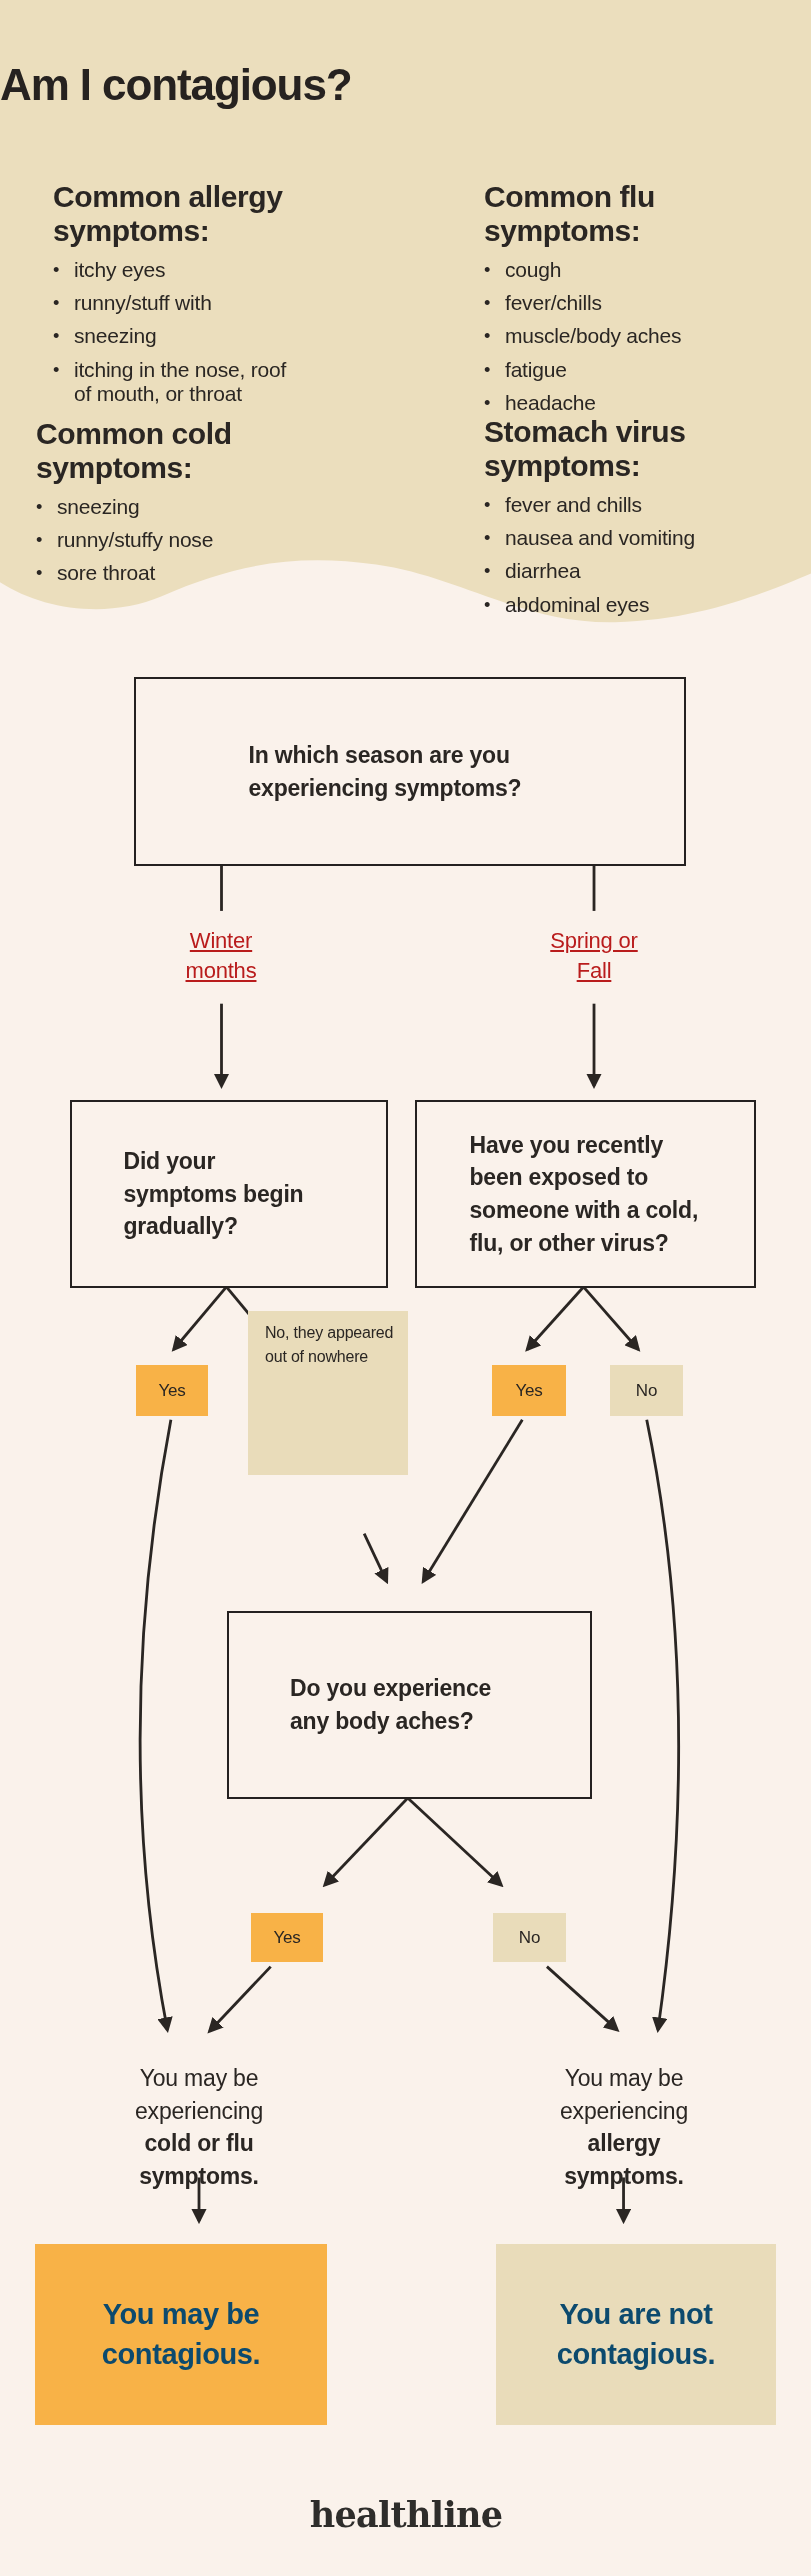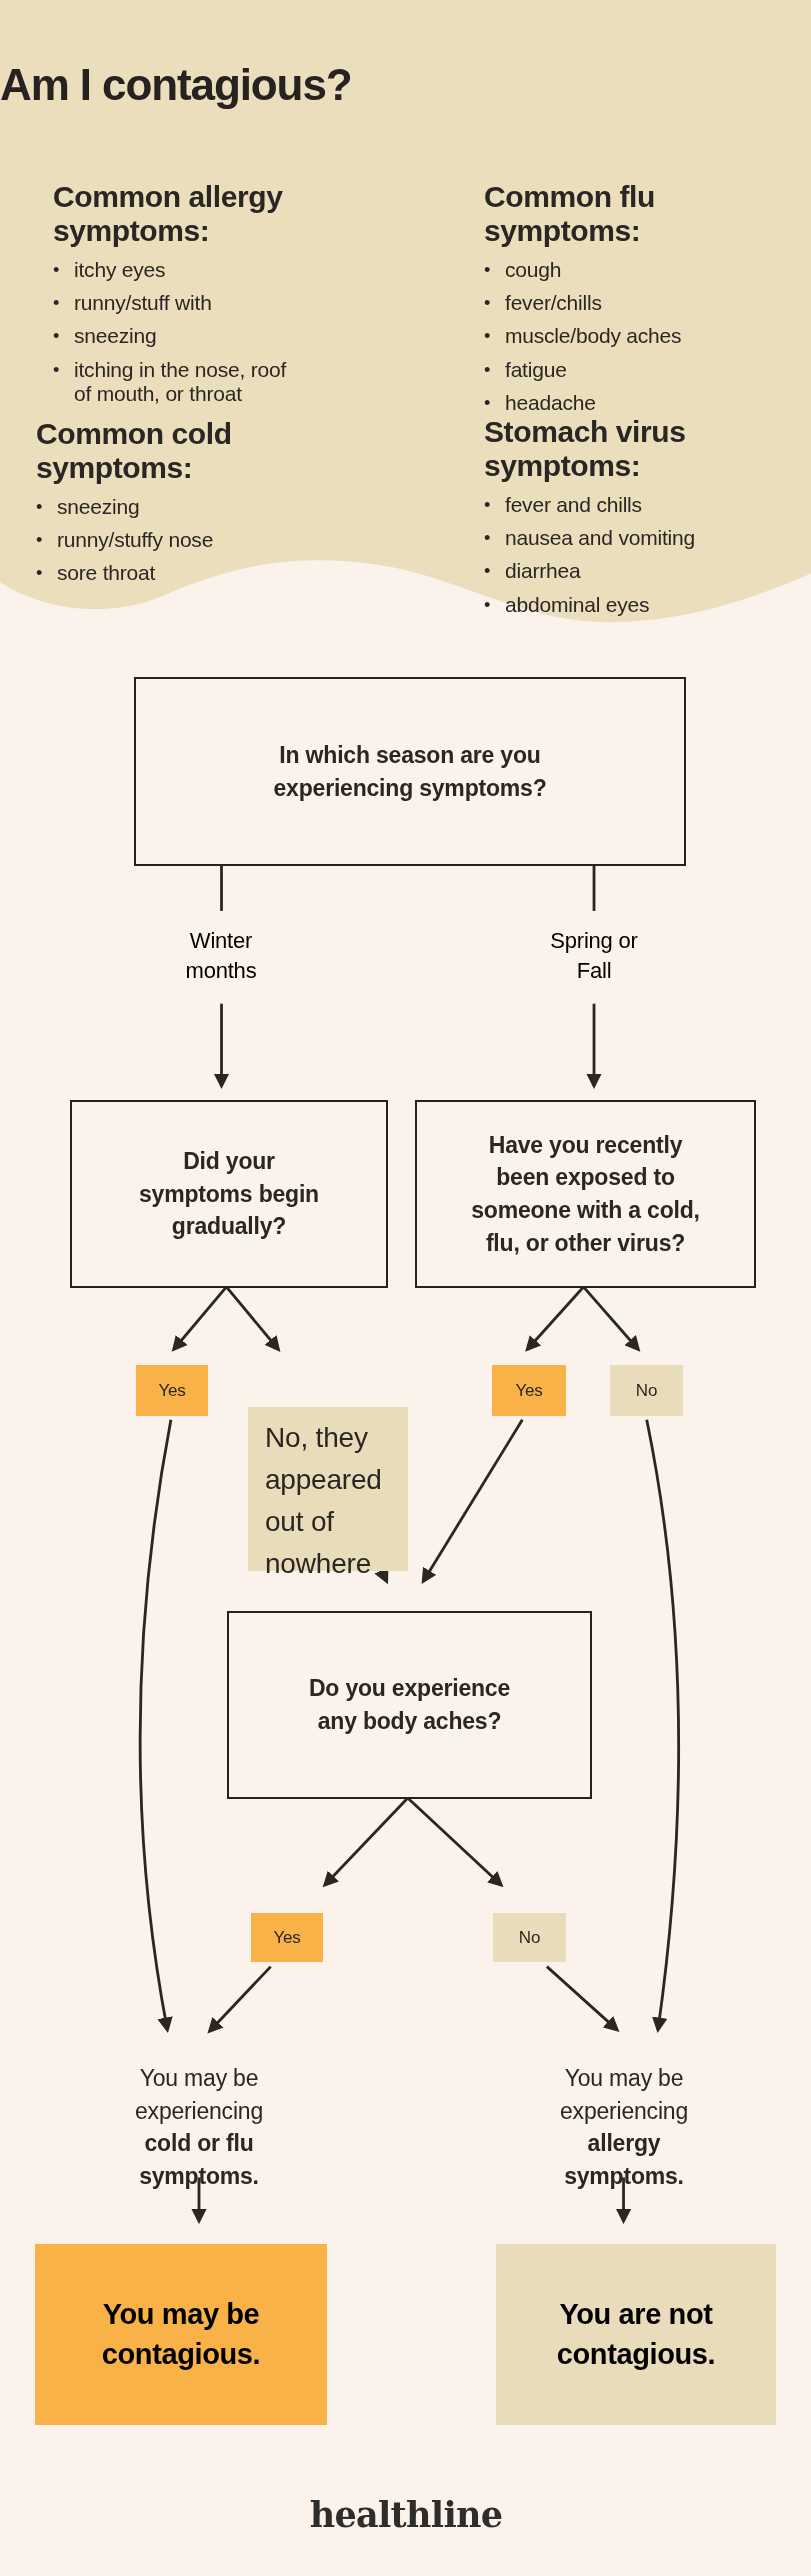--- a/index.html
+++ b/index.html
@@ -27,43 +27,43 @@
   }
   .symptom-list .dot{
     width:21px;flex:0 0 21px;font-size:18.3px;line-height:24px;color:#2A2623;
   }
   .symptom-list .it{max-width:239px;}
   
   #connectors{position:absolute;left:0;top:0;pointer-events:none;}
   
   .qbox{
     position:absolute;border:2.8px solid #242120;background:#FAF2EB;
-    display:flex;align-items:center;justify-content:center;text-align:center;
+    display:flex;align-items:center;justify-content:center;text-align:left;
     font-weight:bold;font-size:23px;line-height:1.42;color:#2A2623;
   }
   .qbox .inner{display:block;}
   .branch-label{
-    position:absolute;text-align:center;font-size:22px;line-height:1.35;color:#000000;
+    position:absolute;text-align:center;font-size:22px;line-height:1.35;color:#b91c1c;text-decoration:underline;
   }
   .chip{
     position:absolute;display:flex;align-items:center;justify-content:center;
     font-size:17px;color:#2A2623;text-align:right;
   }
   .chip.orange{background:#F8B247;}
   .chip.beige{background:#E9DCBA;}
   .chip.multi{align-items:flex-start;justify-content:flex-start;
     padding:9.8px 0 0 17px;box-sizing:border-box;text-align:left;line-height:1.5;}
   .result-text{
     position:absolute;text-align:center;font-size:23px;line-height:1.42;color:#2A2623;
   }
   .result-text strong{font-weight:bold;}
   .final-box{
     position:absolute;display:flex;align-items:center;justify-content:center;
     text-align:center;font-size:29px;font-weight:bold;line-height:1.35;
-    color:#000000;letter-spacing:-0.4px;
+    color:#0c4a6e;letter-spacing:-0.4px;
   }
   .final-box.orange{background:#F8B247;}
   .final-box.beige{background:#E9DCBA;}
   .final-box .inner{display:block;max-width:190px;}
   
   #brand-logo{
     position:absolute;left:0;top:2494px;width:812px;text-align:center;
     font-family:"DejaVu Serif",serif;font-weight:bold;font-size:35px;
     letter-spacing:-0.7px;color:#2E2D2B;
   }
@@ -209,21 +209,21 @@
   <div class="qbox" style="left:415px;top:1100px;width:337px;height:184px;">
     <span class="inner" style="max-width:232px;">Have you recently been exposed to someone with a cold, flu, or other virus?</span>
   </div>
 
   <div class="qbox" style="left:70px;top:1100px;width:314px;height:184px;">
     <span class="inner" style="max-width:211px;">Did your symptoms begin gradually?</span>
   </div>
 
   <div class="chip orange" style="left:136px;top:1365px;width:72px;height:51px;">Yes</div>
 
-  <div class="chip beige multi" style="left:248px;top:1407px;width:160px;height:164px;font-size:28px;">No, they appeared out of nowhere</div>
+  <div class="chip beige multi" style="left:248px;top:1311px;width:160px;height:164px;font-size:16px;">No, they appeared out of nowhere</div>
 
   <div class="chip orange" style="left:492px;top:1365px;width:74px;height:51px;">Yes</div>
 
   <div class="chip beige" style="left:610px;top:1365px;width:73px;height:51px;">No</div>
 
   <div class="qbox" style="left:227px;top:1611px;width:361px;height:184px;">
     <span class="inner" style="max-width:239px;">Do you experience any body aches?</span>
   </div>
 
   <div class="chip orange" style="left:251px;top:1913px;width:72px;height:49px;">Yes</div>

